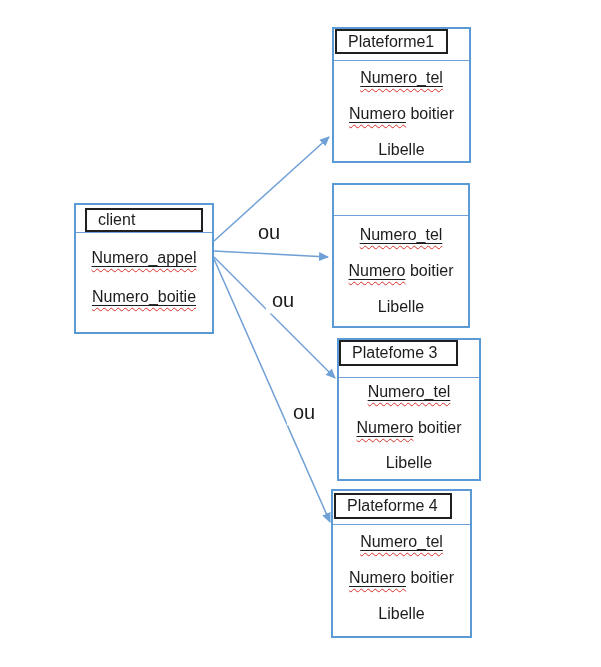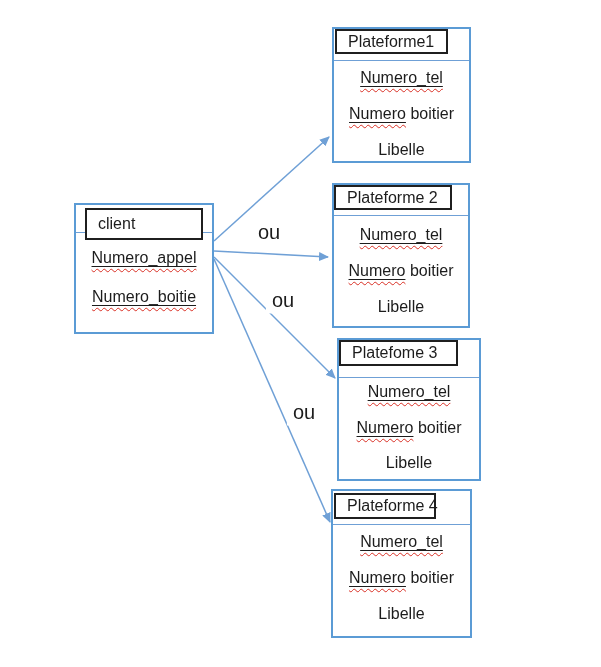--- a/index.html
+++ b/index.html
@@ -44,21 +44,21 @@
         <path d="M0,0 L10,4.5 L0,9 z" fill="#6FA0D6"></path>
       </marker>
     </defs>
     <line x1="214" y1="241" x2="329" y2="137" stroke="#6FA0D6" stroke-width="1.5" marker-end="url(#ah)"></line>
     <line x1="214" y1="251" x2="328" y2="257" stroke="#6FA0D6" stroke-width="1.5" marker-end="url(#ah)"></line>
     <line x1="214" y1="257" x2="335" y2="378" stroke="#6FA0D6" stroke-width="1.5" marker-end="url(#ah)"></line>
     <line x1="214" y1="259" x2="330" y2="522" stroke="#6FA0D6" stroke-width="1.5" marker-end="url(#ah)"></line>
   </svg>
 
   <div class="ebox" style="left:74px; top:203px; width:140px; height:131px;">
-    <div class="tbox" style="left:9px; top:3px; width:118px; height:32px;">
+    <div class="tbox" style="left:9px; top:3px; width:118px; height:24px;">
       <span>client</span>
     </div>
     <div class="divider" style="top:27px;"></div>
     <div class="row" style="top:82px;">
       <span class="wavy-red"><span class="ul-black">Numero_boitie</span></span><span></span>
     </div>
     <div class="row" style="top:43px;">
       <span class="wavy-red"><span class="ul-black">Numero_appel</span></span><span></span>
     </div>
   </div>
@@ -73,23 +73,20 @@
     </div>
     <div class="row" style="top:75px;">
       <span class="wavy-red"><span class="ul-black">Numero</span></span><span> boitier</span>
     </div>
     <div class="row" style="top:111px;">
       <span class="wavy-red"><span class="ul-black"></span></span><span>Libelle</span>
     </div>
   </div>
 
   <div class="ebox" style="left:332px; top:183px; width:138px; height:145px;">
-    <div class="tbox" style="left:0px; top:0px; width:118px; height:25px;">
-      <span>Plateforme 2</span>
-    </div>
     <div class="divider" style="top:30px;"></div>
     <div class="row" style="top:40px;">
       <span class="wavy-red"><span class="ul-black">Numero_tel</span></span><span></span>
     </div>
     <div class="row" style="top:76px;">
       <span class="wavy-red"><span class="ul-black">Numero</span></span><span> boitier</span>
     </div>
     <div class="row" style="top:112px;">
       <span class="wavy-red"><span class="ul-black"></span></span><span>Libelle</span>
     </div>
@@ -105,21 +102,21 @@
     </div>
     <div class="row" style="top:78px;">
       <span class="wavy-red"><span class="ul-black">Numero</span></span><span> boitier</span>
     </div>
     <div class="row" style="top:113px;">
       <span class="wavy-red"><span class="ul-black"></span></span><span>Libelle</span>
     </div>
   </div>
 
   <div class="ebox" style="left:331px; top:489px; width:141px; height:149px;">
-    <div class="tbox" style="left:1px; top:2px; width:102px; height:26px;">
+    <div class="tbox" style="left:1px; top:2px; width:118px; height:26px;">
       <span>Plateforme 4</span>
     </div>
     <div class="divider" style="top:33px;"></div>
     <div class="row" style="top:41px;">
       <span class="wavy-red"><span class="ul-black">Numero_tel</span></span><span></span>
     </div>
     <div class="row" style="top:77px;">
       <span class="wavy-red"><span class="ul-black">Numero</span></span><span> boitier</span>
     </div>
     <div class="row" style="top:113px;">

